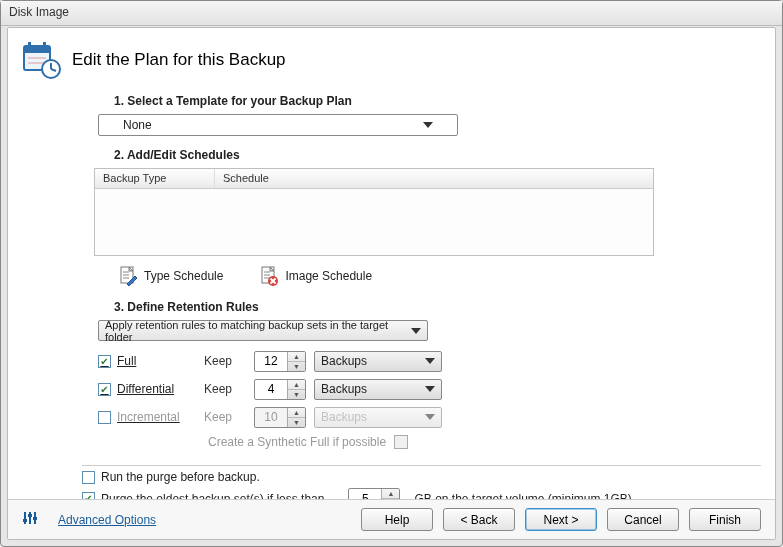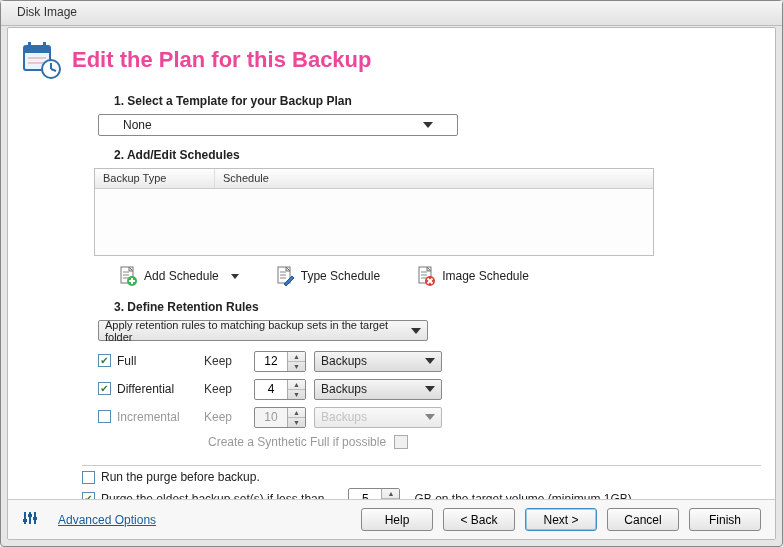--- a/index.html
+++ b/index.html
@@ -16,21 +16,21 @@
   .window {
     width: 783px;
     height: 547px;
     border: 1px solid #888;
     border-radius: 4px;
     background: linear-gradient(to bottom, #dcdcdc 0, #e6e6e6 25px);
     position: relative;
   }
   .titlebar {
     height: 25px;
-    padding: 4px 16px;
+    padding: 4px 8px;
     font-size: 12px;
     color: #333;
     background: linear-gradient(to bottom, #f6f6f6, #e2e2e2);
     border-bottom: 1px solid #bbb;
   }
   .panel {
     position: absolute;
     top: 26px; left: 6px; right: 6px; bottom: 6px;
     background: #fff;
     border: 1px solid #bbb;
@@ -39,23 +39,23 @@
     flex-direction: column;
   }
   .header {
     display: flex;
     align-items: center;
     gap: 10px;
     padding: 12px 14px 8px 14px;
   }
   .header-icon svg { display:block; }
   .page-title {
-    font-size: 22px;
-    color: #ec4899;
-    font-weight: 700;
+    font-size: 17px;
+    color: #000000;
+    font-weight: 400;
   }
   .body {
     padding: 0 14px 0 74px;
     flex: 1;
     overflow: auto;
     position: relative;
   }
   .section-label { font-weight: bold; margin-top: 6px; margin-bottom: 6px; margin-left: 32px; }
   .template-select {
     width: 360px; height: 22px;
@@ -103,21 +103,21 @@
   .retention-area { margin-left: 16px; }
   .retention-scope {
     width: 330px; height: 21px;
     border:1px solid #888; border-radius:2px;
     background: linear-gradient(to bottom,#f7f7f7,#e4e4e4);
     display:flex;align-items:center;justify-content:space-between;
     padding:0 6px; margin-bottom:6px;
     font-size: 11px;
   }
   .ret-row { display:flex; align-items:center; height:28px; }
-  .ret-cb { display:flex; align-items:flex-start; width:106px; gap:6px;}
+  .ret-cb { display:flex; align-items:flex-end; width:106px; gap:6px;text-decoration:underline;}
   .ret-keep { width:50px; color:#333; }
   .disabled .ret-keep, .disabled .ret-cb span, .disabled .ret-unit { color:#999; }
   .spinner {
     display:flex; align-items:stretch;
     width:52px; height:21px;
     border:1px solid #888; border-radius:2px;
     overflow:hidden;
     margin-right:8px;
     background:#fff;
   }
@@ -205,36 +205,20 @@
 
       <div class="section-label" style="margin-top:12px">2. Add/Edit Schedules</div>
       <div class="schedule-table">
         <div class="schedule-header">
           <div class="sch-col1">Backup Type</div>
           <div class="sch-col2">Schedule</div>
         </div>
       </div>
 
       <div class="schedule-actions">
-        <div class="action-btn">
-          <span class="ico">
-            <svg width="18" height="20">
-                <rect x="2" y="1" width="12" height="16" fill="#fff" stroke="#777"></rect>
-                <path d="M10 1 L14 5 L10 5 Z" fill="#ddd" stroke="#777"></path>
-                <line x1="4" y1="6" x2="10" y2="6" stroke="#888"></line>
-                <line x1="4" y1="9" x2="10" y2="9" stroke="#888"></line>
-                <line x1="4" y1="12" x2="10" y2="12" stroke="#888"></line>
-                <circle cx="13" cy="15" r="5" fill="#3fb257"></circle>
-                <line x1="13" y1="12" x2="13" y2="18" stroke="#fff" stroke-width="2"></line>
-                <line x1="10" y1="15" x2="16" y2="15" stroke="#fff" stroke-width="2"></line>
-              </svg>
-          </span>
-          <span>Add Schedule</span>
-          <span class="mini-arrow"></span>
-        </div>
         <div class="action-btn">
           <span class="ico">
             <svg width="18" height="20">
                 <rect x="2" y="1" width="12" height="16" fill="#fff" stroke="#777"></rect>
                 <path d="M10 1 L14 5 L10 5 Z" fill="#ddd" stroke="#777"></path>
                 <line x1="4" y1="6" x2="10" y2="6" stroke="#888"></line>
                 <line x1="4" y1="9" x2="10" y2="9" stroke="#888"></line>
                 <line x1="4" y1="12" x2="10" y2="12" stroke="#888"></line>
                 <path d="M8 18 L16 10 L18 12 L10 20 Z" fill="#3a78c0" stroke="#24578f"></path>
               </svg>

